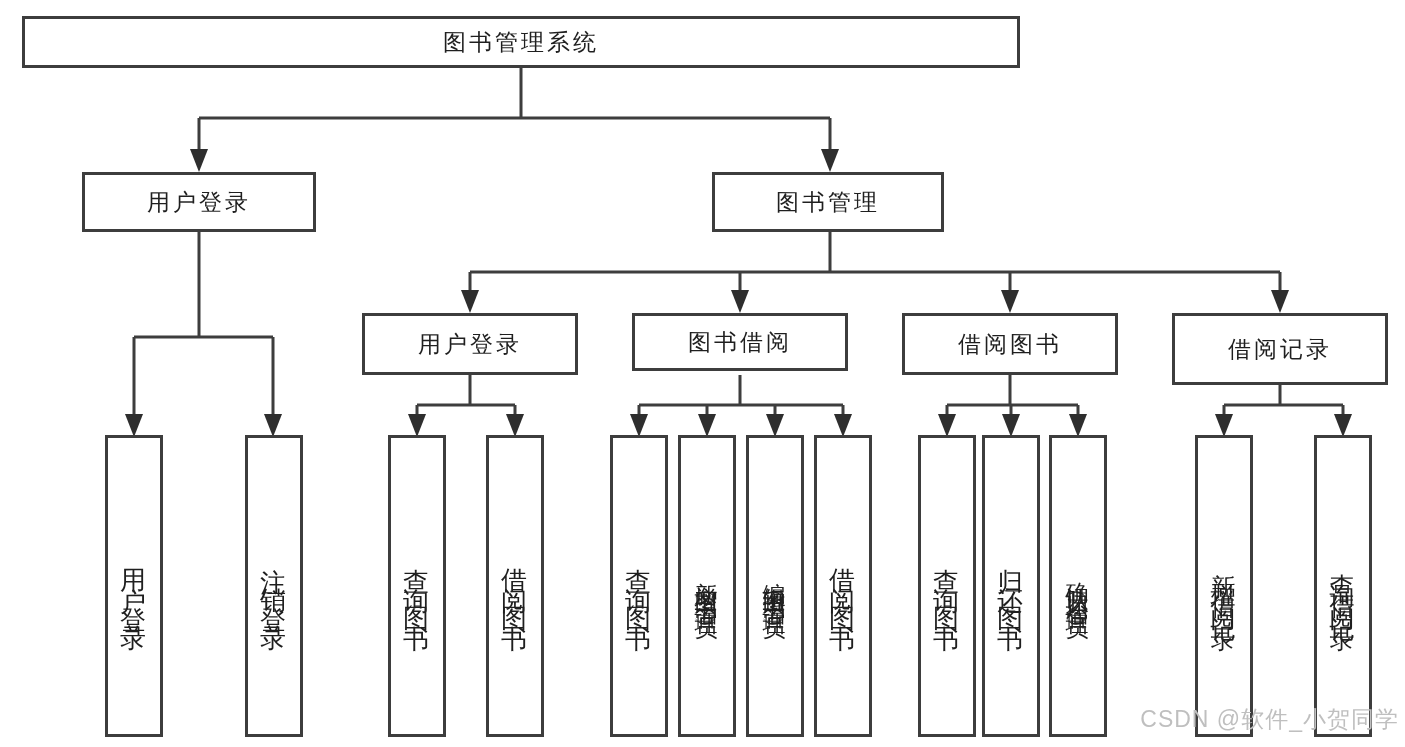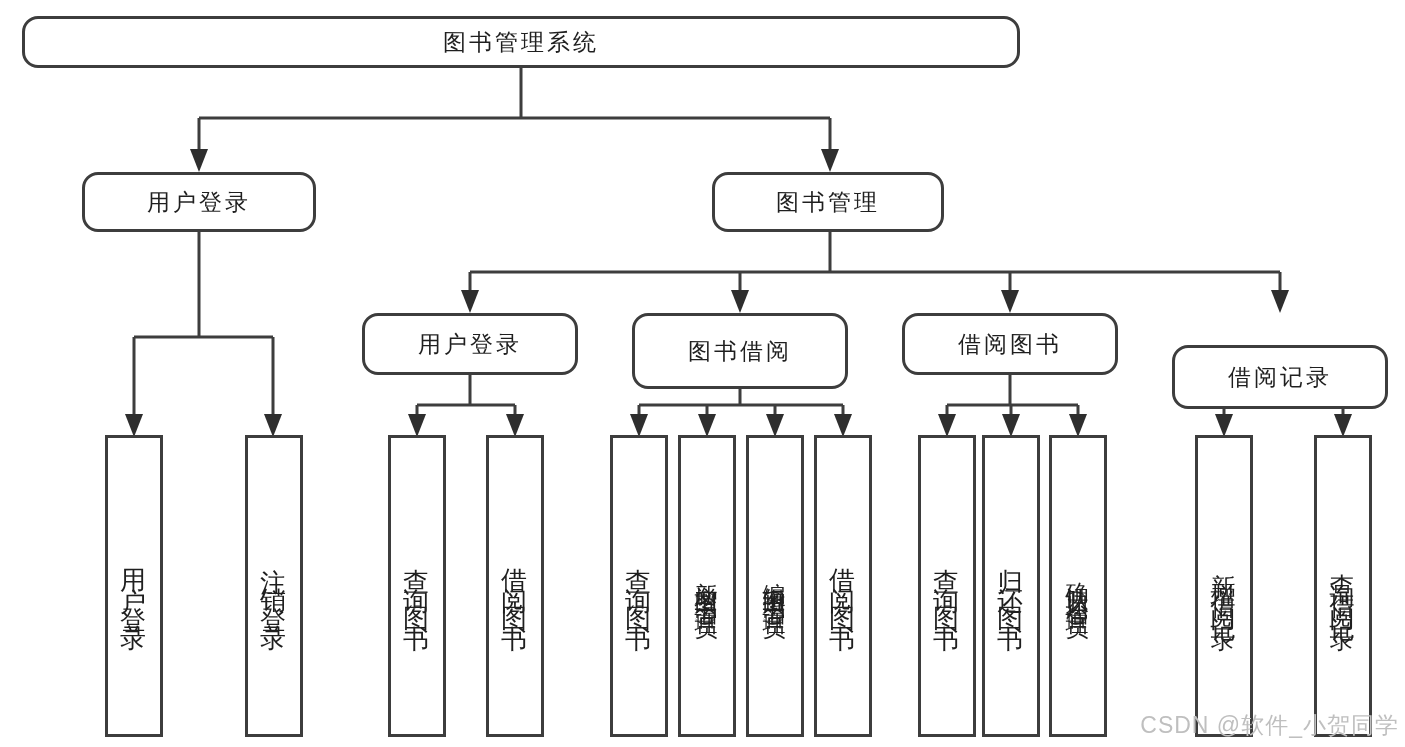--- a/index.html
+++ b/index.html
@@ -23,60 +23,60 @@
   .node {
     position: absolute;
     background: #ffffff;
     border: 3px solid #3d3d3d;
     display: flex;
     align-items: center;
     justify-content: center;
     color: #1f1f1f;
   }
 
-  .h-node { font-size: 23px; letter-spacing: 3px; border-radius: 16px; }
+  .h-node { font-size: 23px; letter-spacing: 3px; }
 
   .v-node .label {
     writing-mode: vertical-rl;
     text-orientation: mixed;
     white-space: nowrap;
   }
   .v-short .label { font-size: 26px; letter-spacing: 19px; }
   .v-med   .label { font-size: 25px; letter-spacing: 11px; }
   .v-long  .label { font-size: 23px; letter-spacing: 5px; }
 
   
   .n-root  { left: 22px;   top: 16px;  width: 998px; height: 52px; }
   .n-login { left: 82px;   top: 172px; width: 234px; height: 60px; }
   .n-mgmt  { left: 712px;  top: 172px; width: 232px; height: 60px; }
 
   .n-recommend { left: 362px;  top: 313px; width: 216px; height: 62px; }
-  .n-borrow    { left: 632px;  top: 313px; width: 216px; height: 76px; justify-content: center; }
+  .n-borrow    { left: 632px;  top: 313px; width: 216px; height: 58px; justify-content: center; }
   .n-current   { left: 902px;  top: 313px; width: 216px; height: 62px; }
-  .n-records   { left: 1172px; top: 313px; width: 216px; height: 64px; margin-top: 32px; }
+  .n-records   { left: 1172px; top: 313px; width: 216px; height: 72px; }
 
   .leaf { top: 435px; width: 58px; height: 302px; }
   .l-1  { left: 105px; }
   .l-2  { left: 245px; }
   .l-3  { left: 388px; }
   .l-4  { left: 486px; }
   .l-5  { left: 610px; }
   .l-6  { left: 678px; }
   .l-7  { left: 746px; }
   .l-8  { left: 814px; }
   .l-9  { left: 918px; }
   .l-10 { left: 982px; }
   .l-11 { left: 1049px; }
   .l-12 { left: 1195px; }
   .l-13 { left: 1314px; }
 
   .watermark {
     position: absolute;
     right: 6px;
-    bottom: 6px;
+    bottom: 12px;
     font-size: 23px;
     color: #bfbfbf;
     letter-spacing: 1px;
     z-index: 5;
   }
 </style>
 </head>
 <body>
 
 <div class="canvas">

